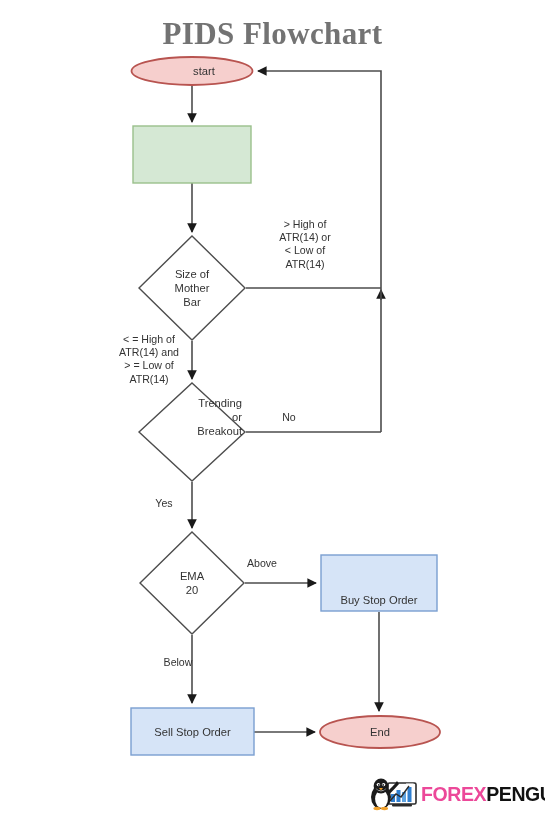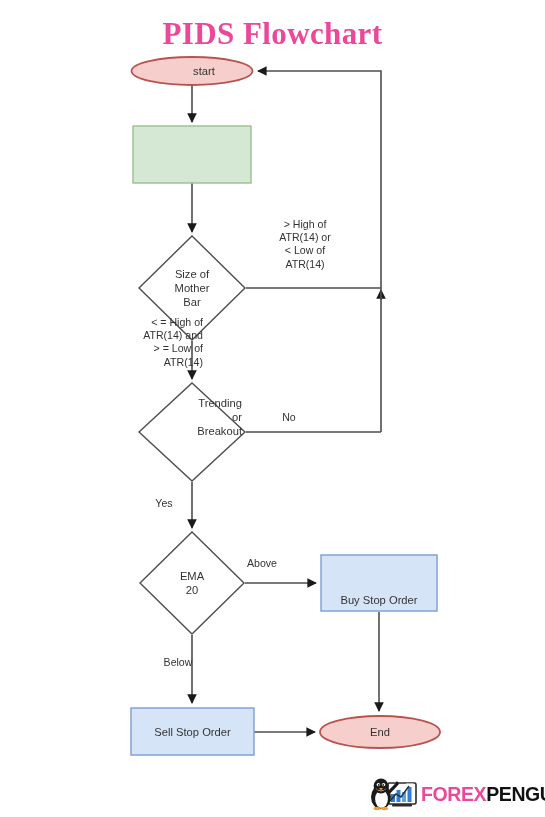--- a/index.html
+++ b/index.html
@@ -30,21 +30,21 @@
   .page-title {
     position: absolute;
     left: 0;
     top: 15px;
     width: 545px;
     text-align: center;
     font-family: "Liberation Serif", serif;
     font-weight: bold;
     font-size: 31px;
     letter-spacing: 0.4px;
-    color: #ec4899;
+    color: #737373;
     line-height: 38px;
   }
   .node-label {
     position: absolute;
     text-align: center;
     color: #333333;
     font-size: 11.2px;
     line-height: 14px;
     white-space: pre-line;
     pointer-events: none;
@@ -159,21 +159,21 @@
 
   <div class="node-label" style="left:131px; top:725px; width:123px;">Sell Stop Order</div>
 
   <div class="node-label" style="left:320px; top:725px; width:120px;">End</div>
 
   <div class="edge-label" style="left:251px; top:218px; width:108px;">&gt; High of
 ATR(14) or
 &lt; Low of
 ATR(14)</div>
 
-  <div class="edge-label" style="left:95px; top:316px; width:108px;text-align:right;">&lt; = High of
+  <div class="edge-label" style="left:95px; top:333px; width:108px;">&lt; = High of
 ATR(14) and
 &gt; = Low of
 ATR(14)</div>
 
   <div class="edge-label" style="left:258px; top:411px; width:62px;">No</div>
 
   <div class="edge-label" style="left:133px; top:497px; width:62px;">Yes</div>
 
   <div class="edge-label" style="left:228px; top:557px; width:68px;">Above</div>
 

